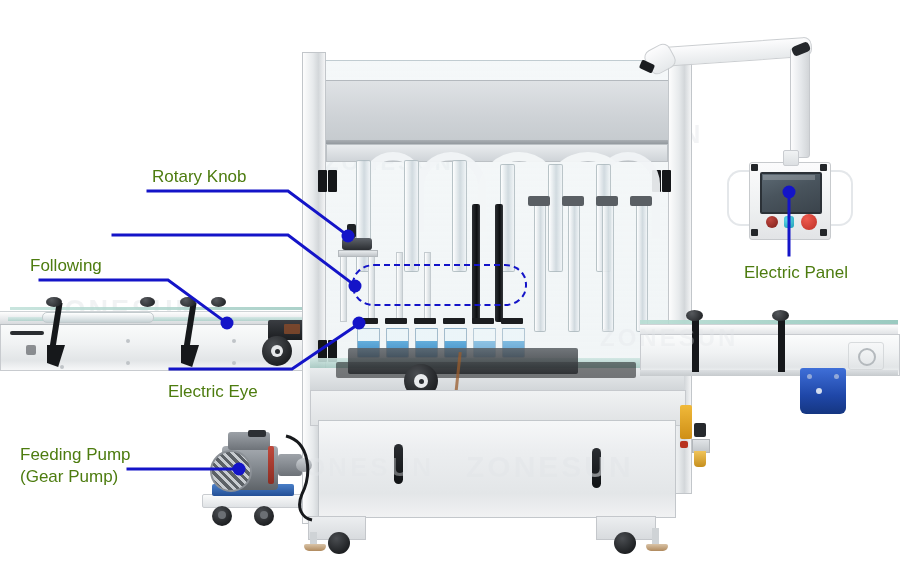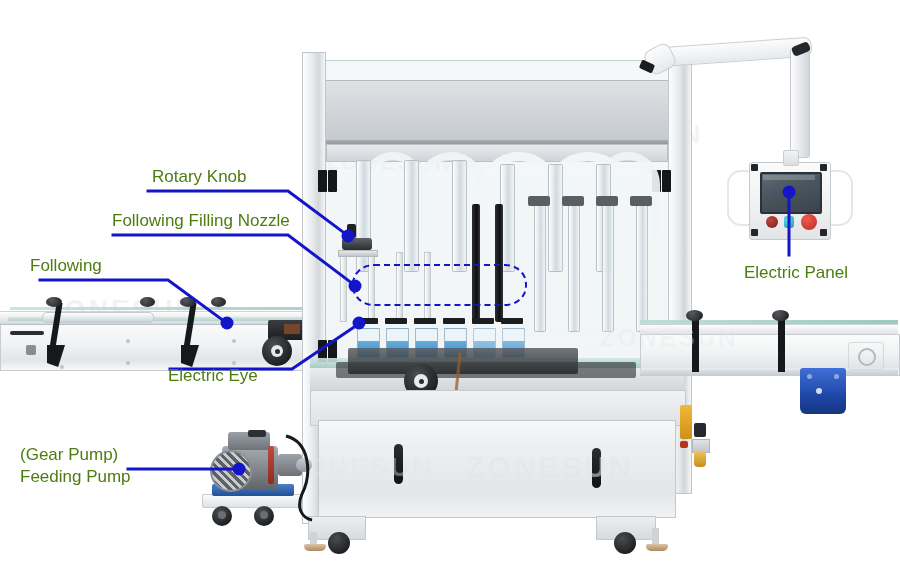--- a/index.html
+++ b/index.html
@@ -333,26 +333,25 @@
       <circle cx="355" cy="286" r="6.5"></circle>
       <circle cx="227" cy="323" r="6.5"></circle>
       <circle cx="359" cy="323" r="6.5"></circle>
       <circle cx="239" cy="469" r="6.5"></circle>
       <circle cx="789" cy="192" r="6.5"></circle>
     </g>
   </svg>
 
   <div class="callout" style="left:152px;top:166px;">Rotary Knob</div>
 
-  <div class="callout" style="left:112px;top:210px;">Following Filling Nozzle</div>
 
   <div class="callout" style="left:30px;top:255px;">Following</div>
 
-  <div class="callout" style="left:168px;top:365px;">Electric Eye</div>
+  <div class="callout" style="left:168px;top:381px;">Electric Eye</div>
 
   <div class="abs" style="left:20px;top:444px;">
+    <div class="callout" style="position:static;">Feeding Pump</div>
     <div class="callout" style="position:static;">(Gear Pump)</div>
-    <div class="callout" style="position:static;">Feeding Pump</div>
   </div>
 
   <div class="callout" style="left:744px;top:262px;">Electric Panel</div>
 
 </div>
 
 </body></html>

